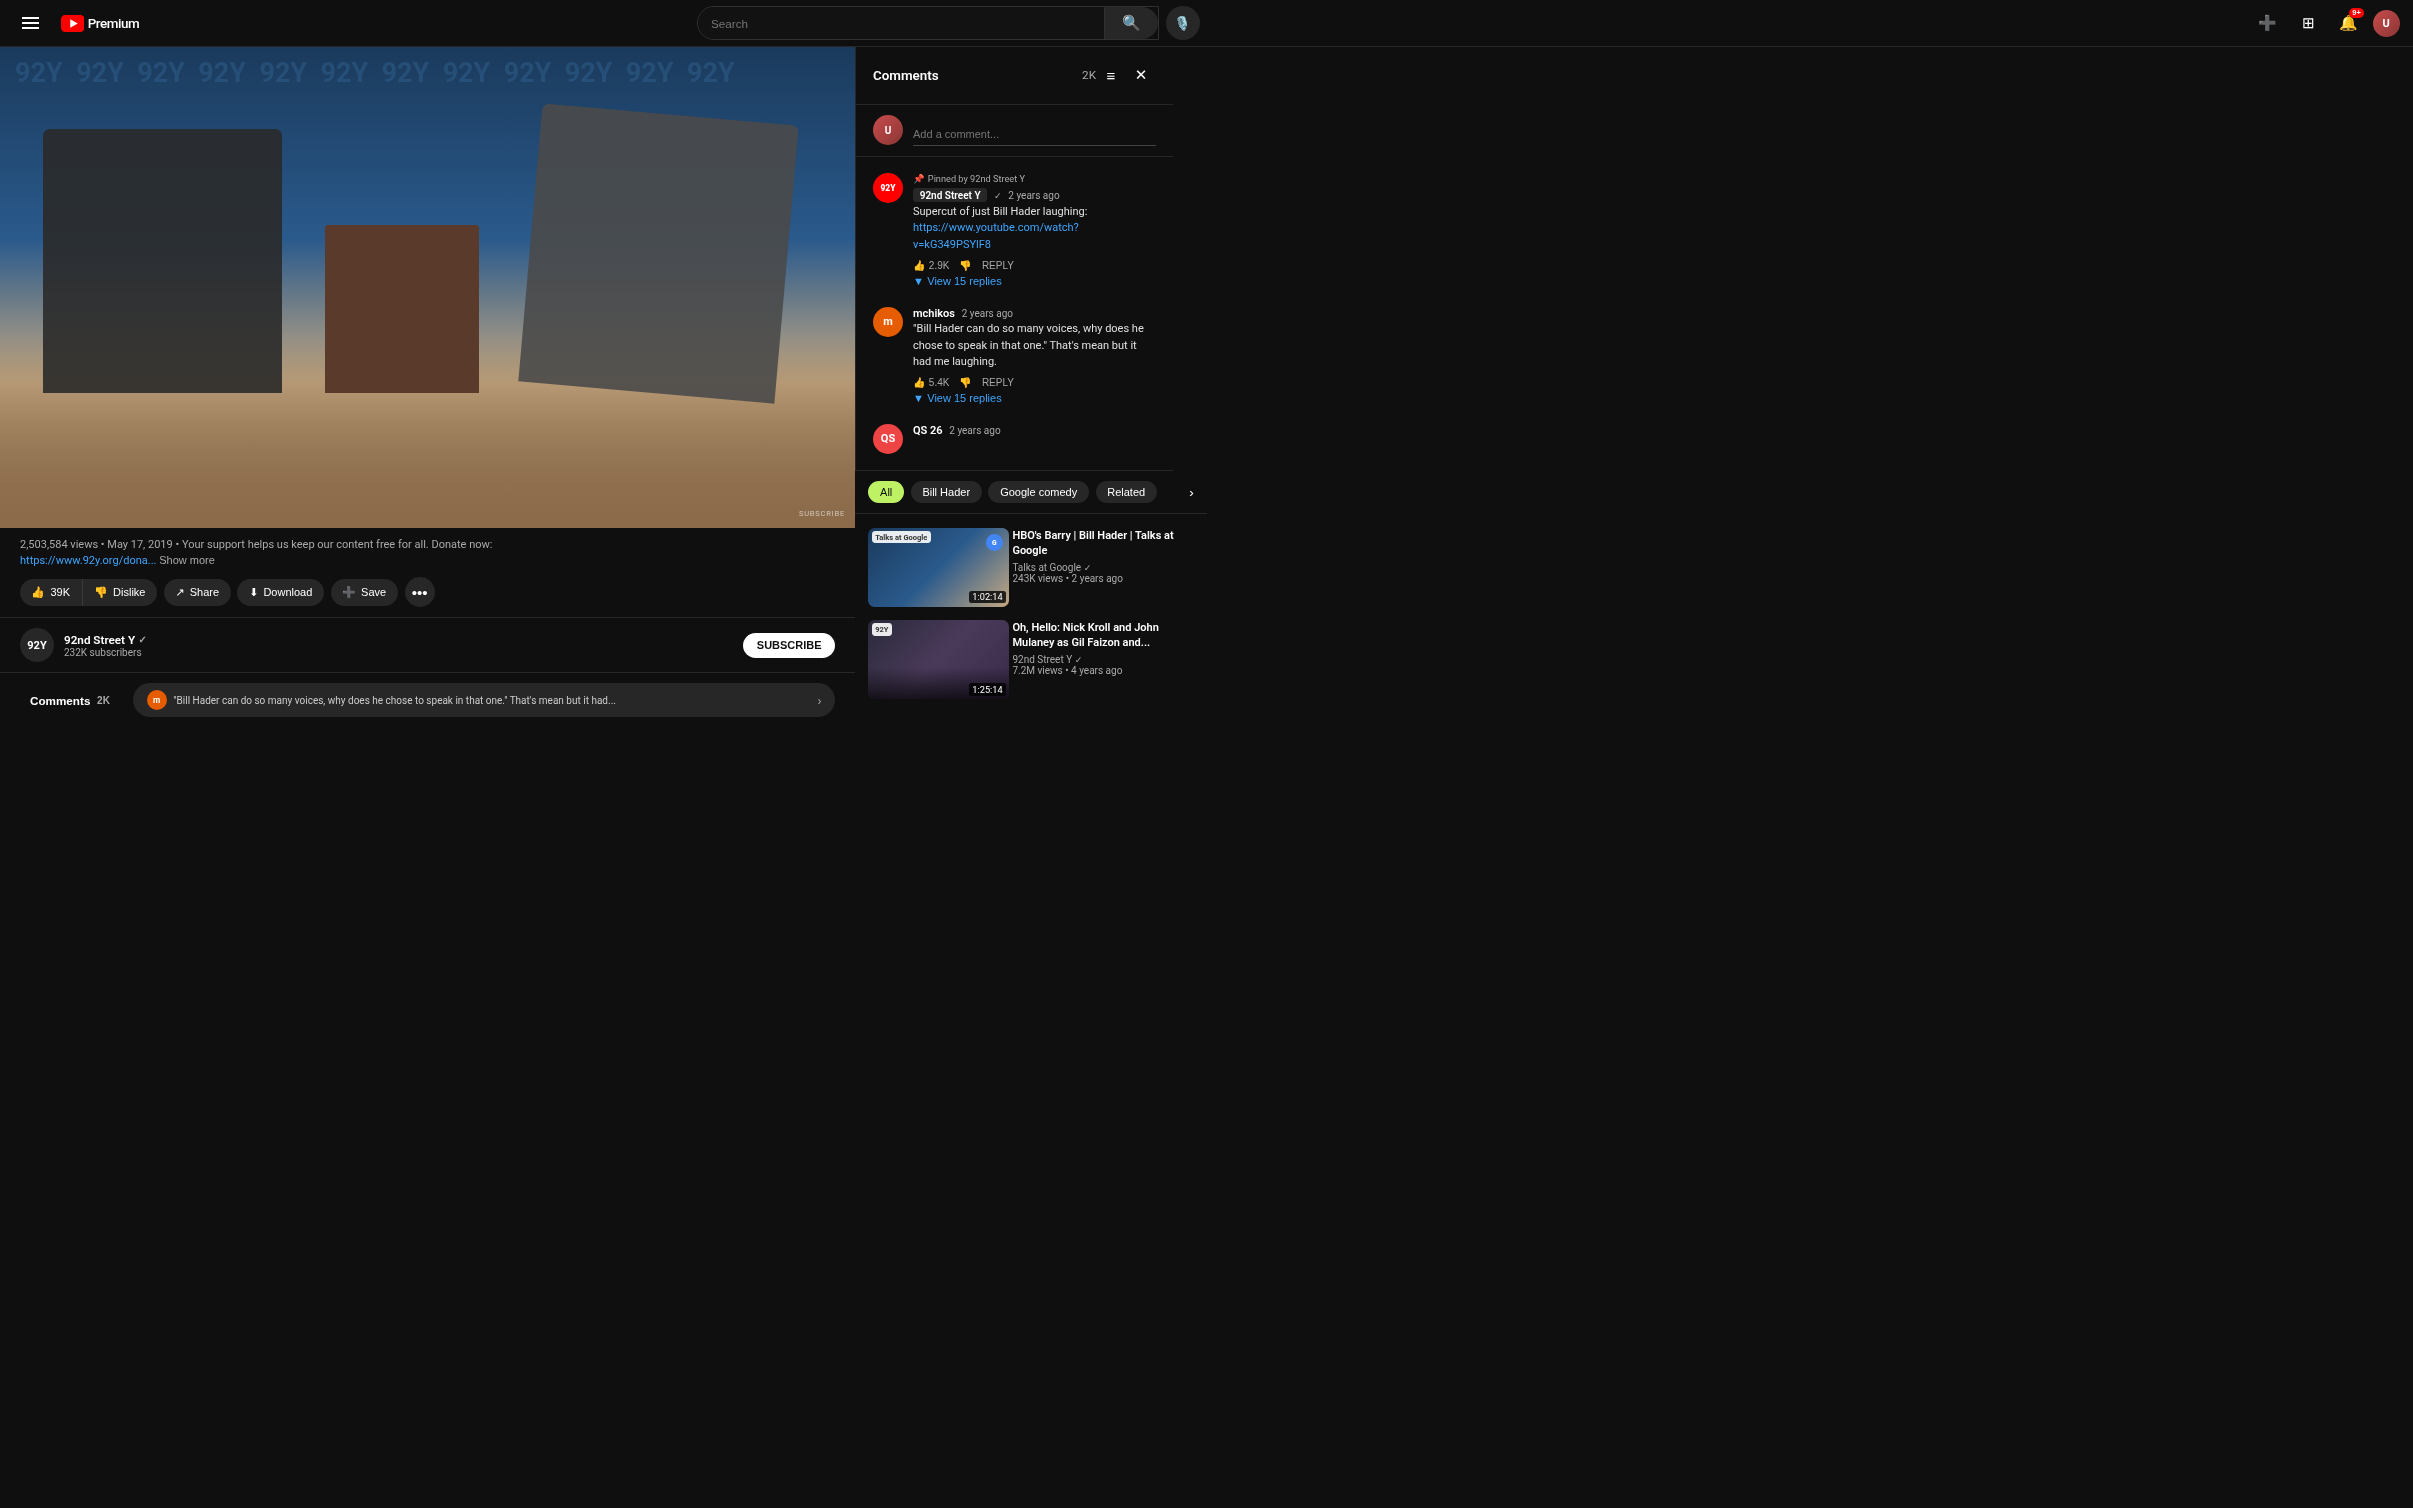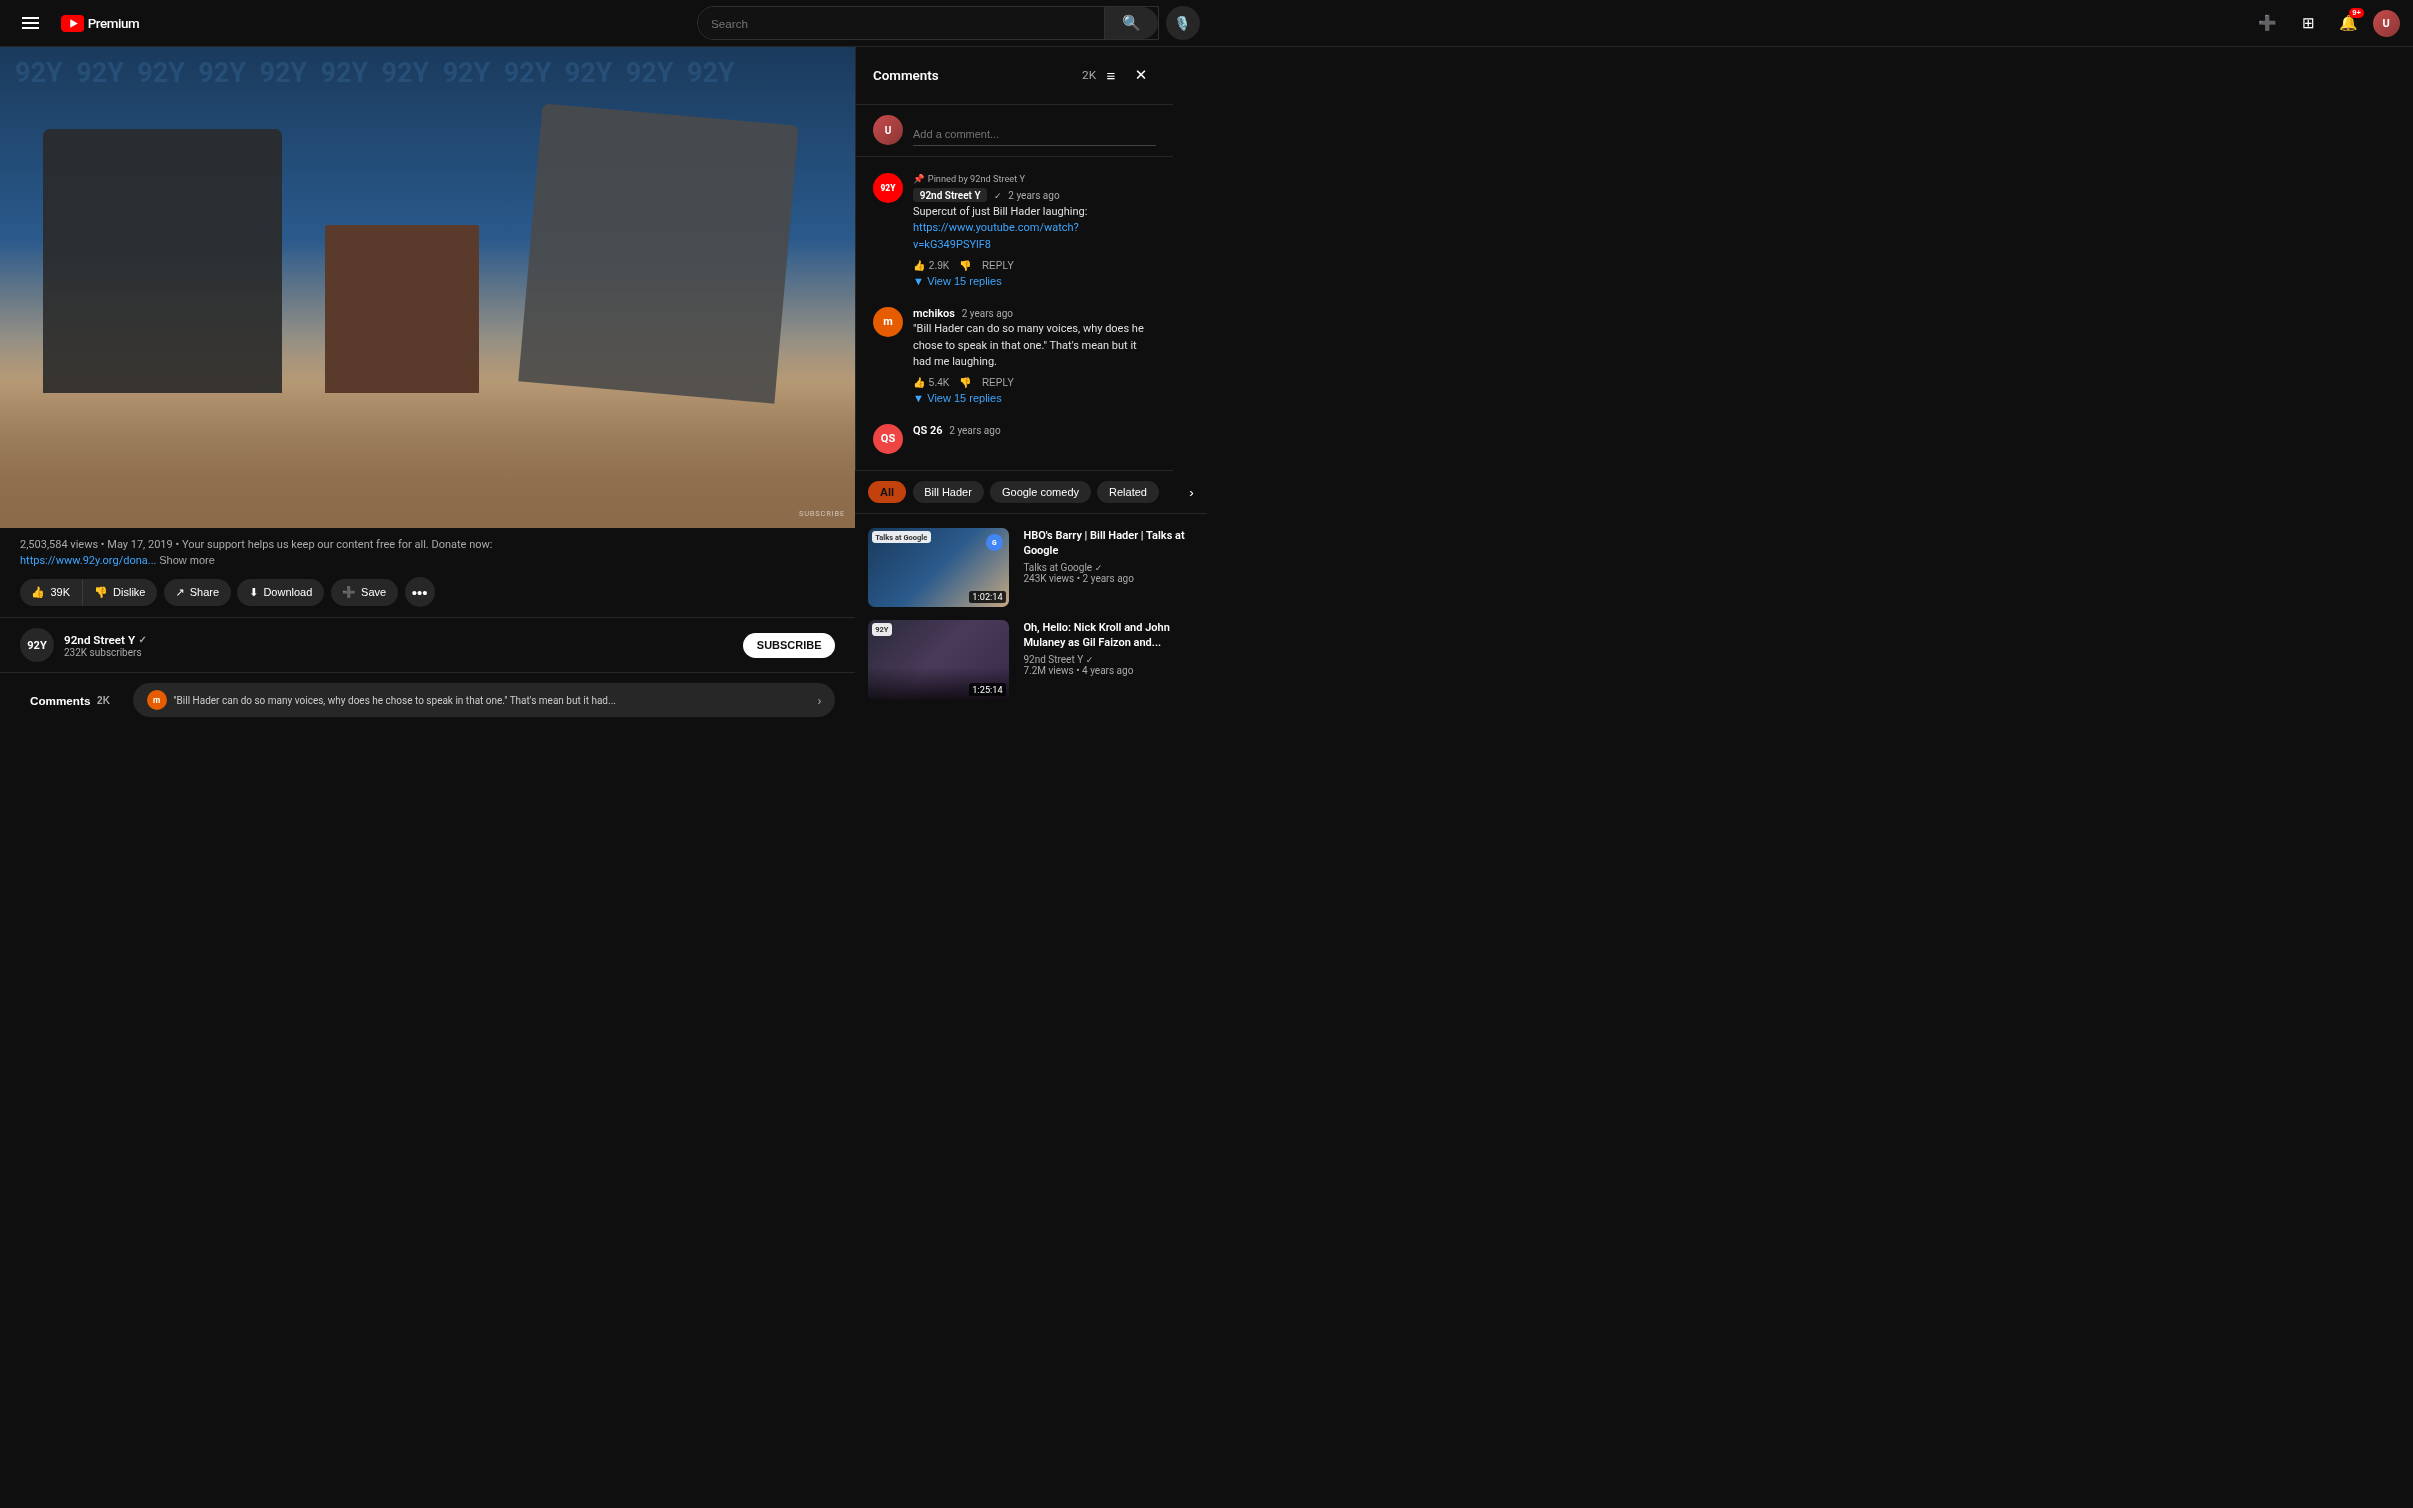--- a/index.html
+++ b/index.html
@@ -504,38 +504,38 @@
       border: none;
       border-radius: 17px;
       color: #fff;
       padding: 5px 11.7px;
       font-size: 11px;
       cursor: pointer;
       white-space: nowrap;
       flex-shrink: 0;
     }
     .filter-chip.active {
-      background: #c2410c;
+      background: #bef264;
       color: #0f0f0f;
-      font-weight: 700;
+      font-weight: 400;
     }
     .chips-arrow {
       background: none; border: none; color: #fff;
       font-size: 13.4px; cursor: pointer;
       flex-shrink: 0; margin-left: auto;
     }
 
     
     .related-list {
       flex: 1; overflow-y: auto;
       padding: 6.7px 0;
     }
     .related-item {
       display: flex;
-      gap: 14px;
+      gap: 3px;
       padding: 6.7px 13.4px;
       cursor: pointer;
     }
     .related-thumb {
       width: 141px;
       height: 79px;
       background: #333;
       border-radius: 6.7px;
       flex-shrink: 0;
       position: relative;

